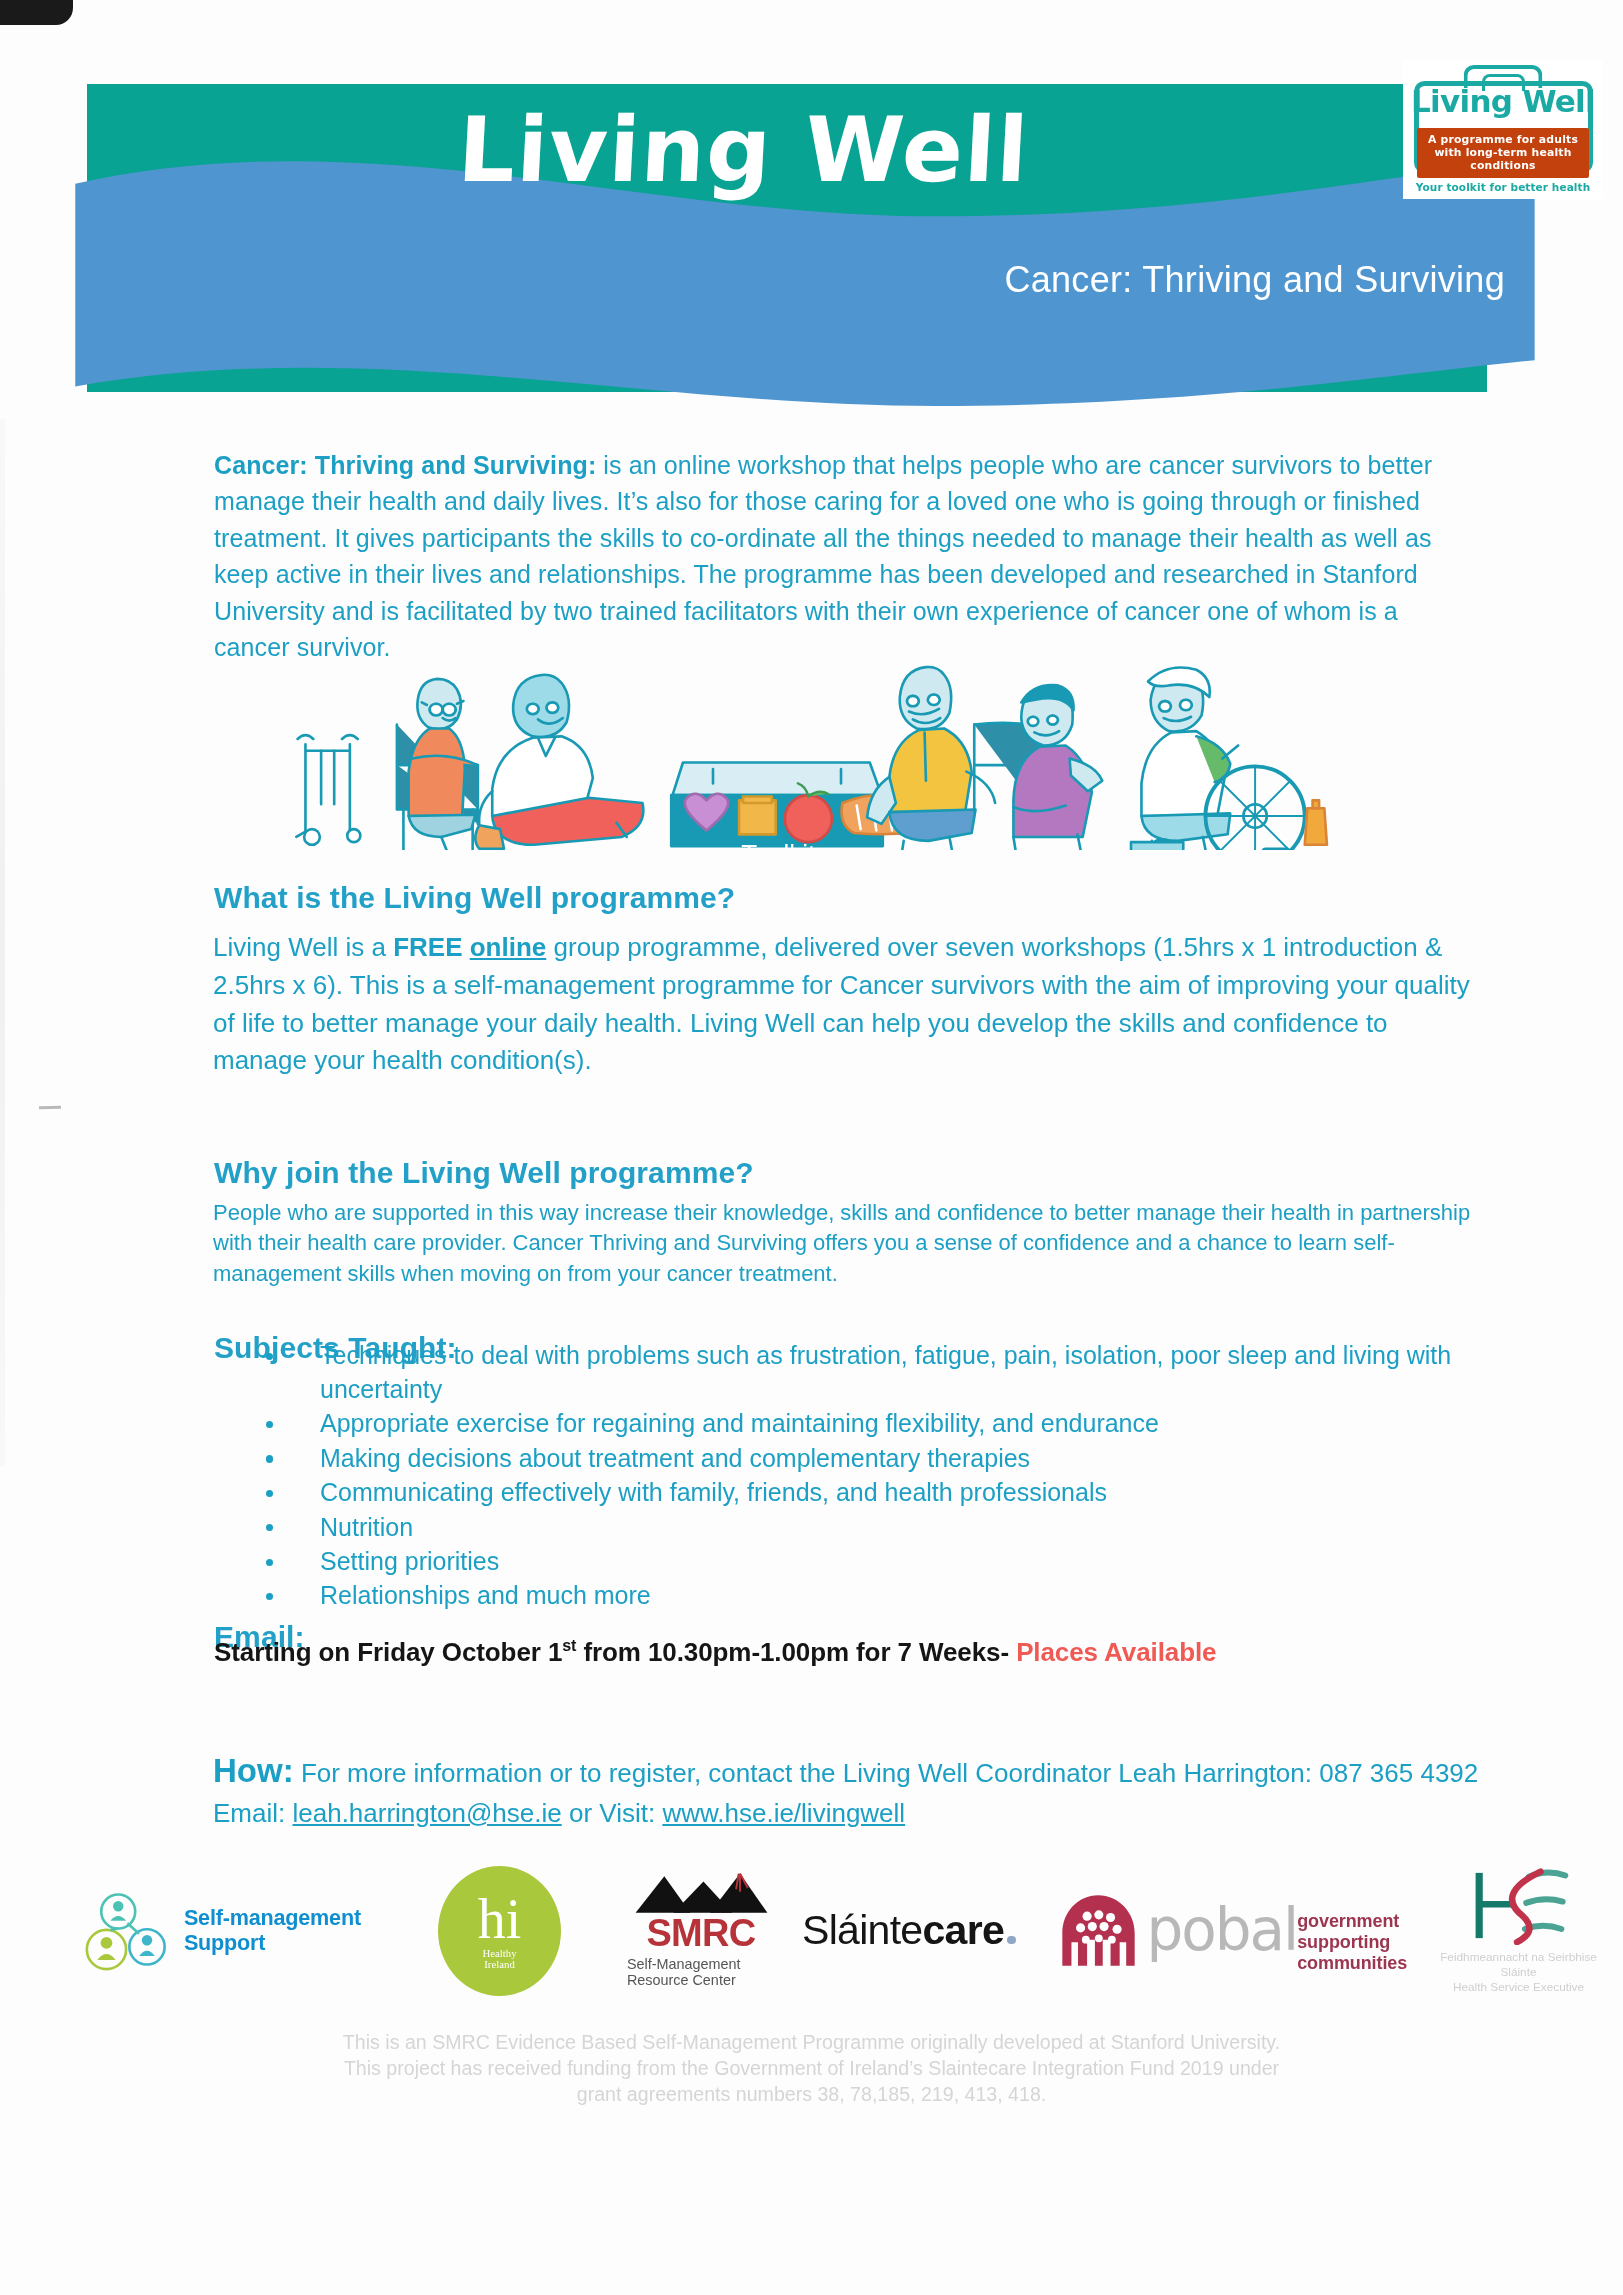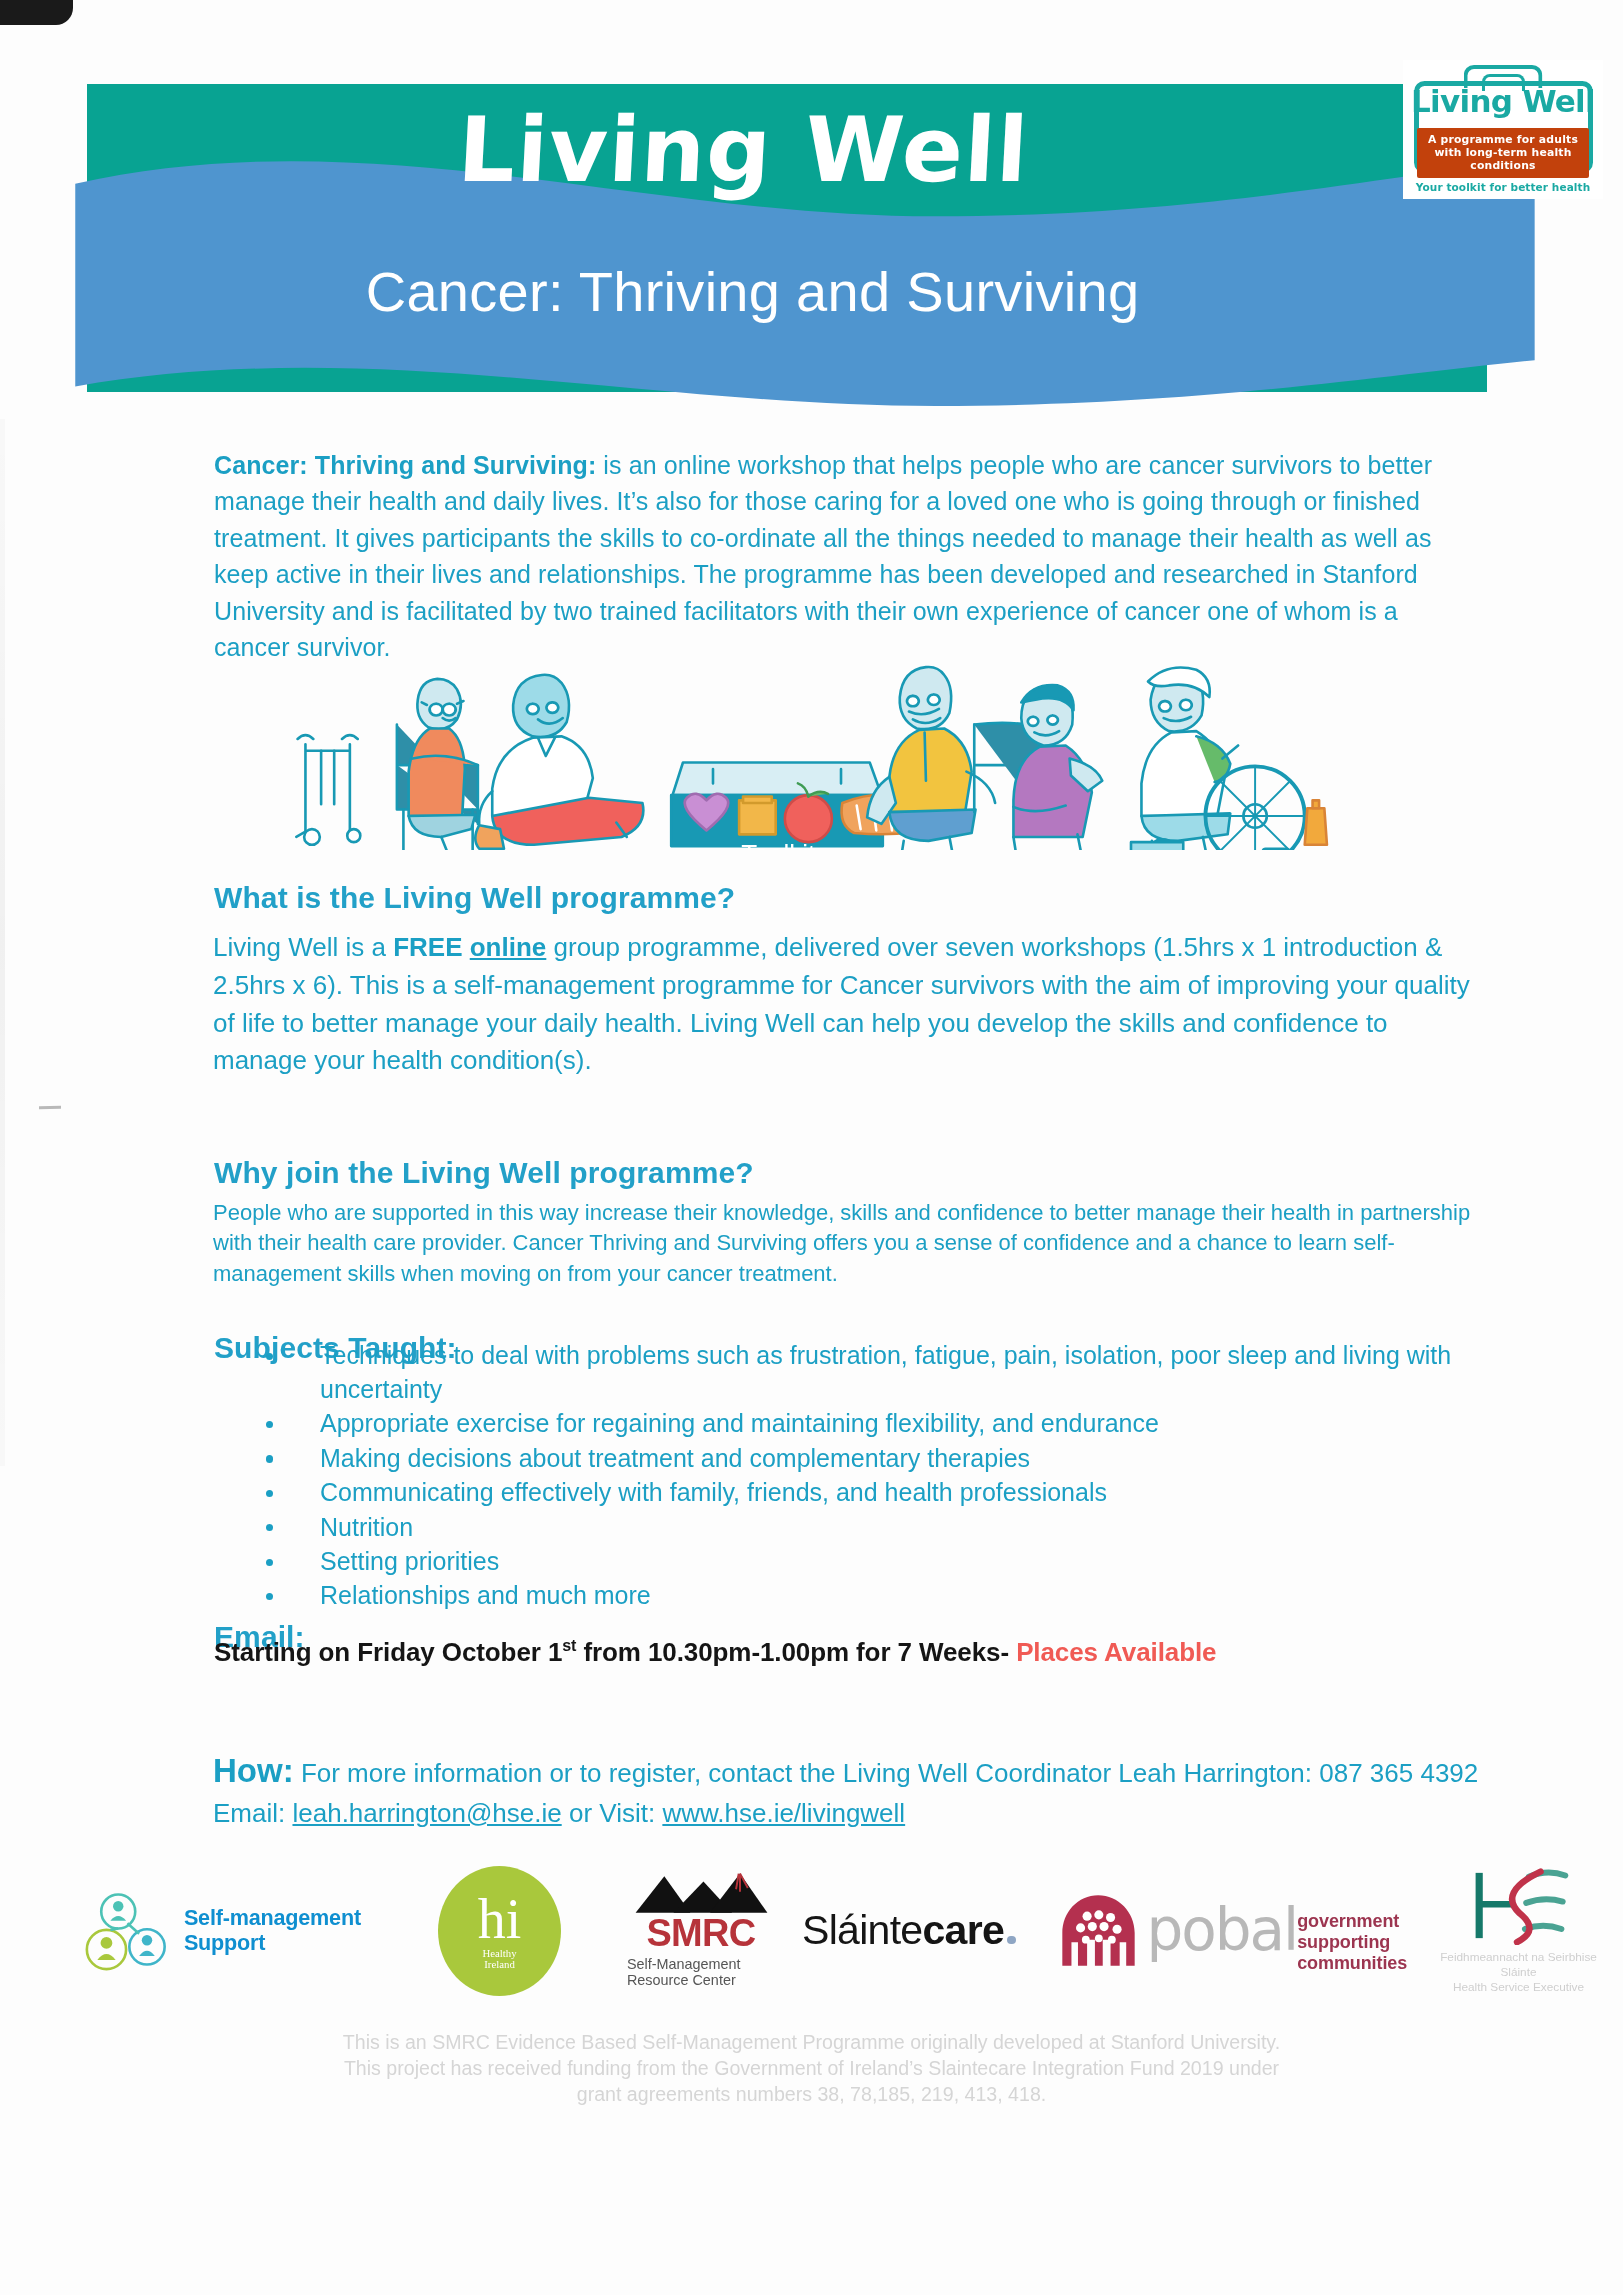--- a/index.html
+++ b/index.html
@@ -143,23 +143,23 @@
     font-size: 90px;
     font-weight: bold;
     font-family: "DejaVu Sans", sans-serif;
     letter-spacing: 1.3px;
     transform: skewX(-3deg);
   }
   .header-subtitle {
     position: absolute;
     left: 0; top: 259px;
     width: 1505px;
-    text-align: center;
+    text-align: right;
     color: #ffffff;
-    font-size: 56px;
+    font-size: 36px;
     font-family: "Liberation Sans", sans-serif;
     letter-spacing: 0.3px;
   }
 
   
   .content {
     position: absolute;
     left: 0; top: 0;
     width: 1623px;
   }

